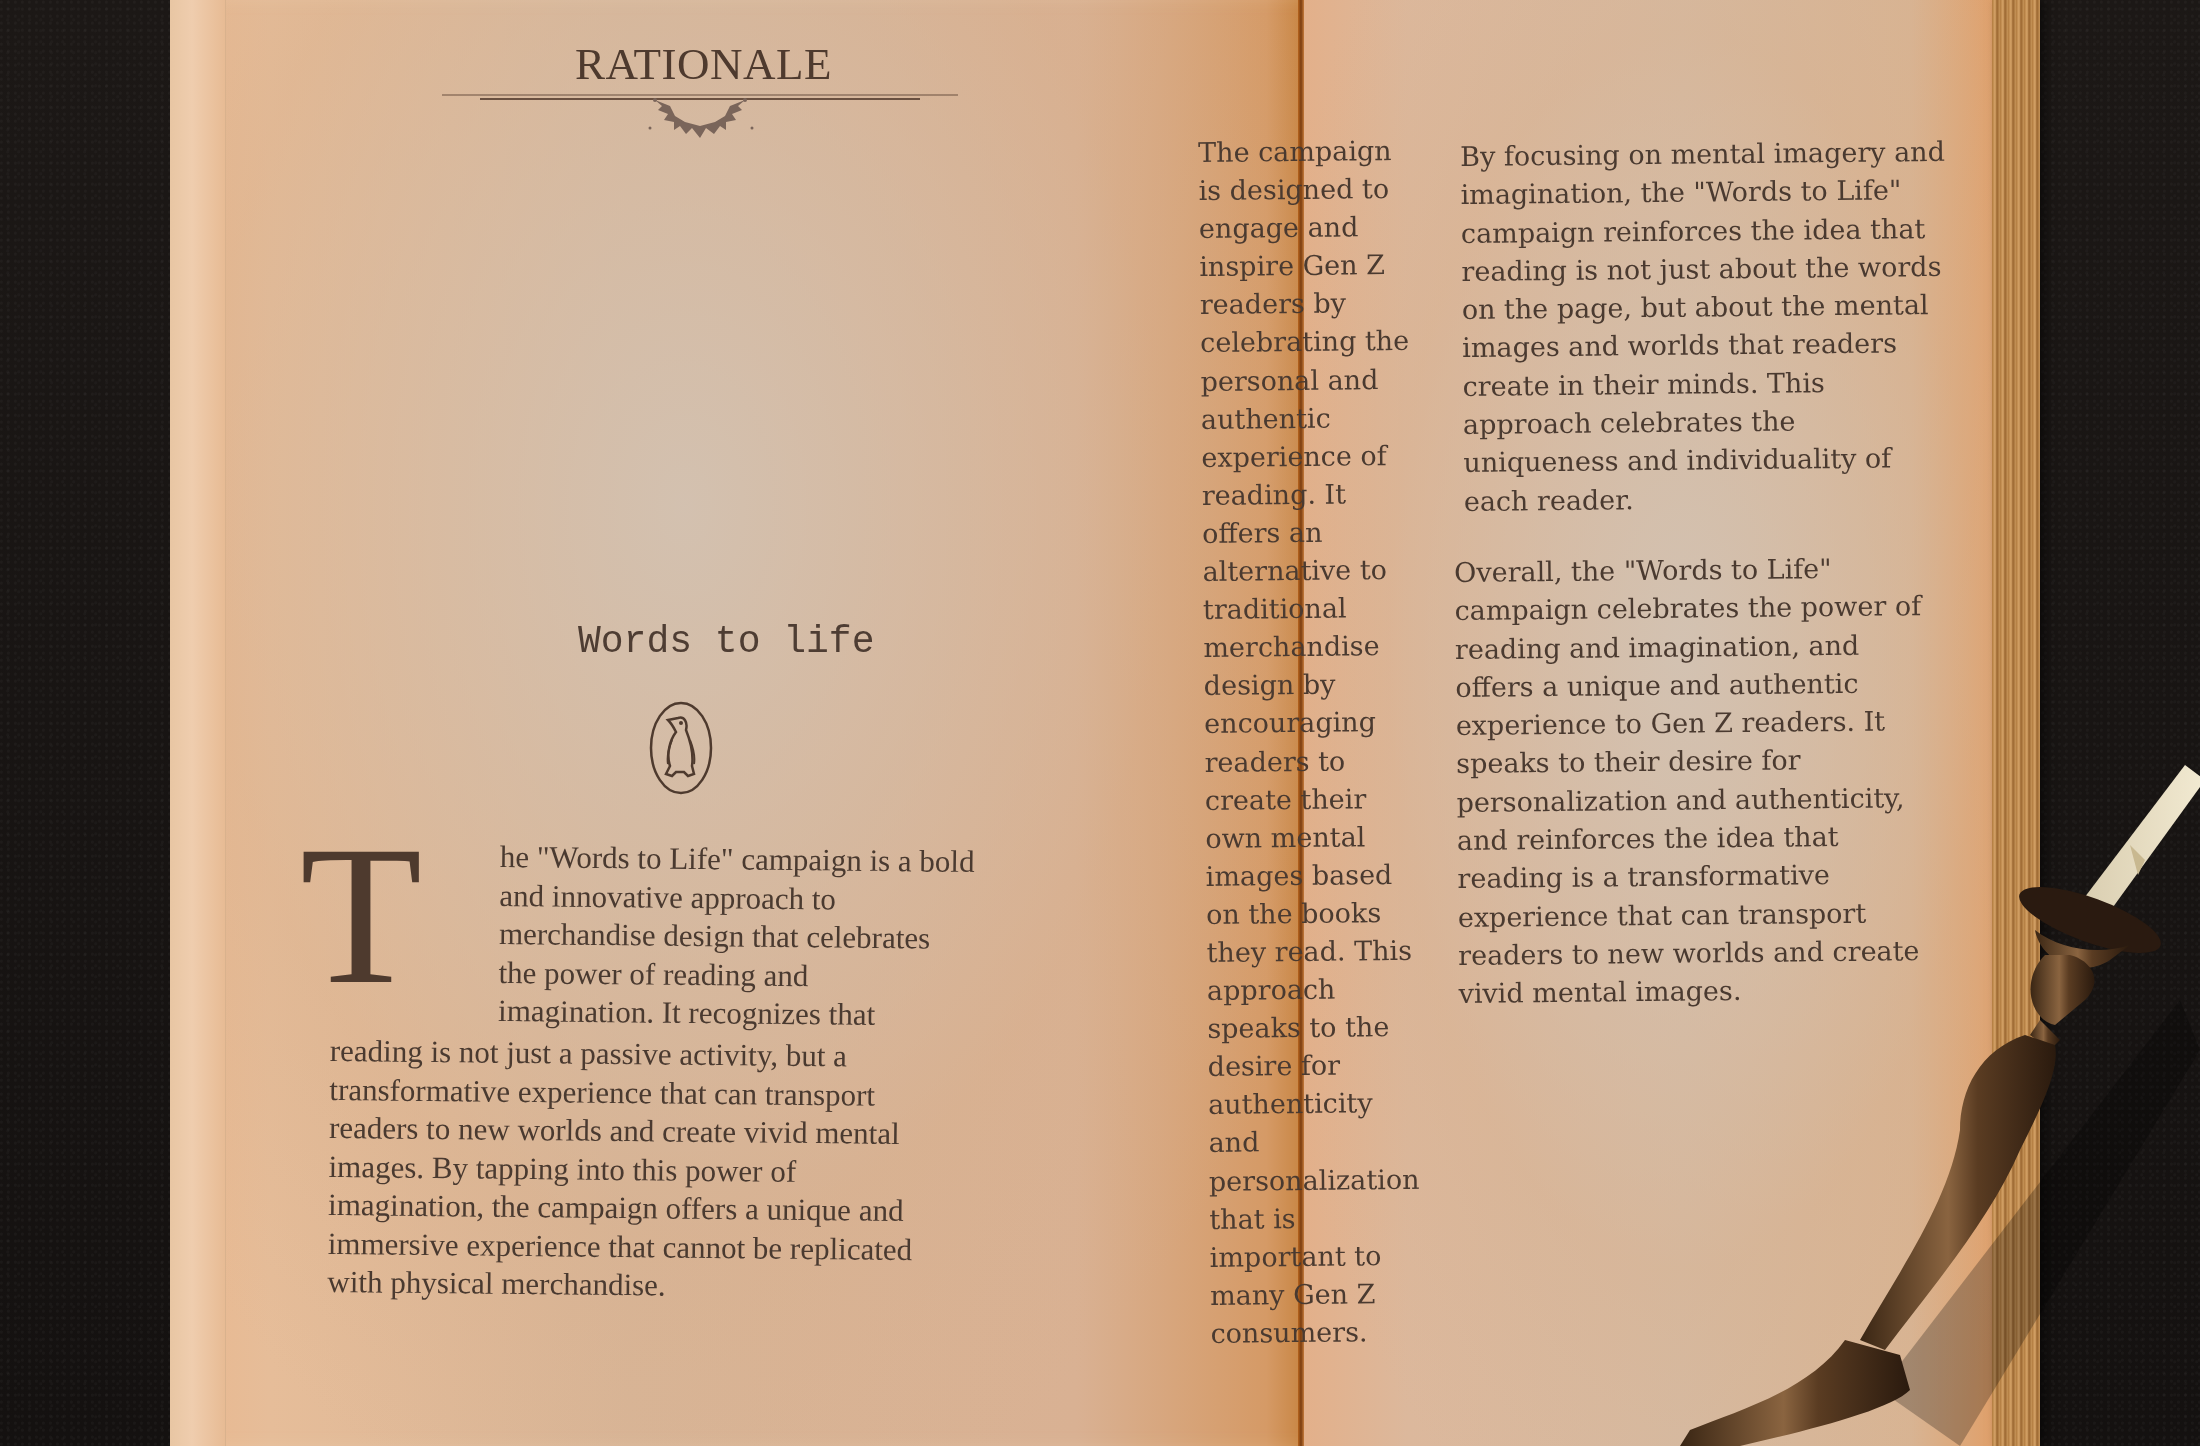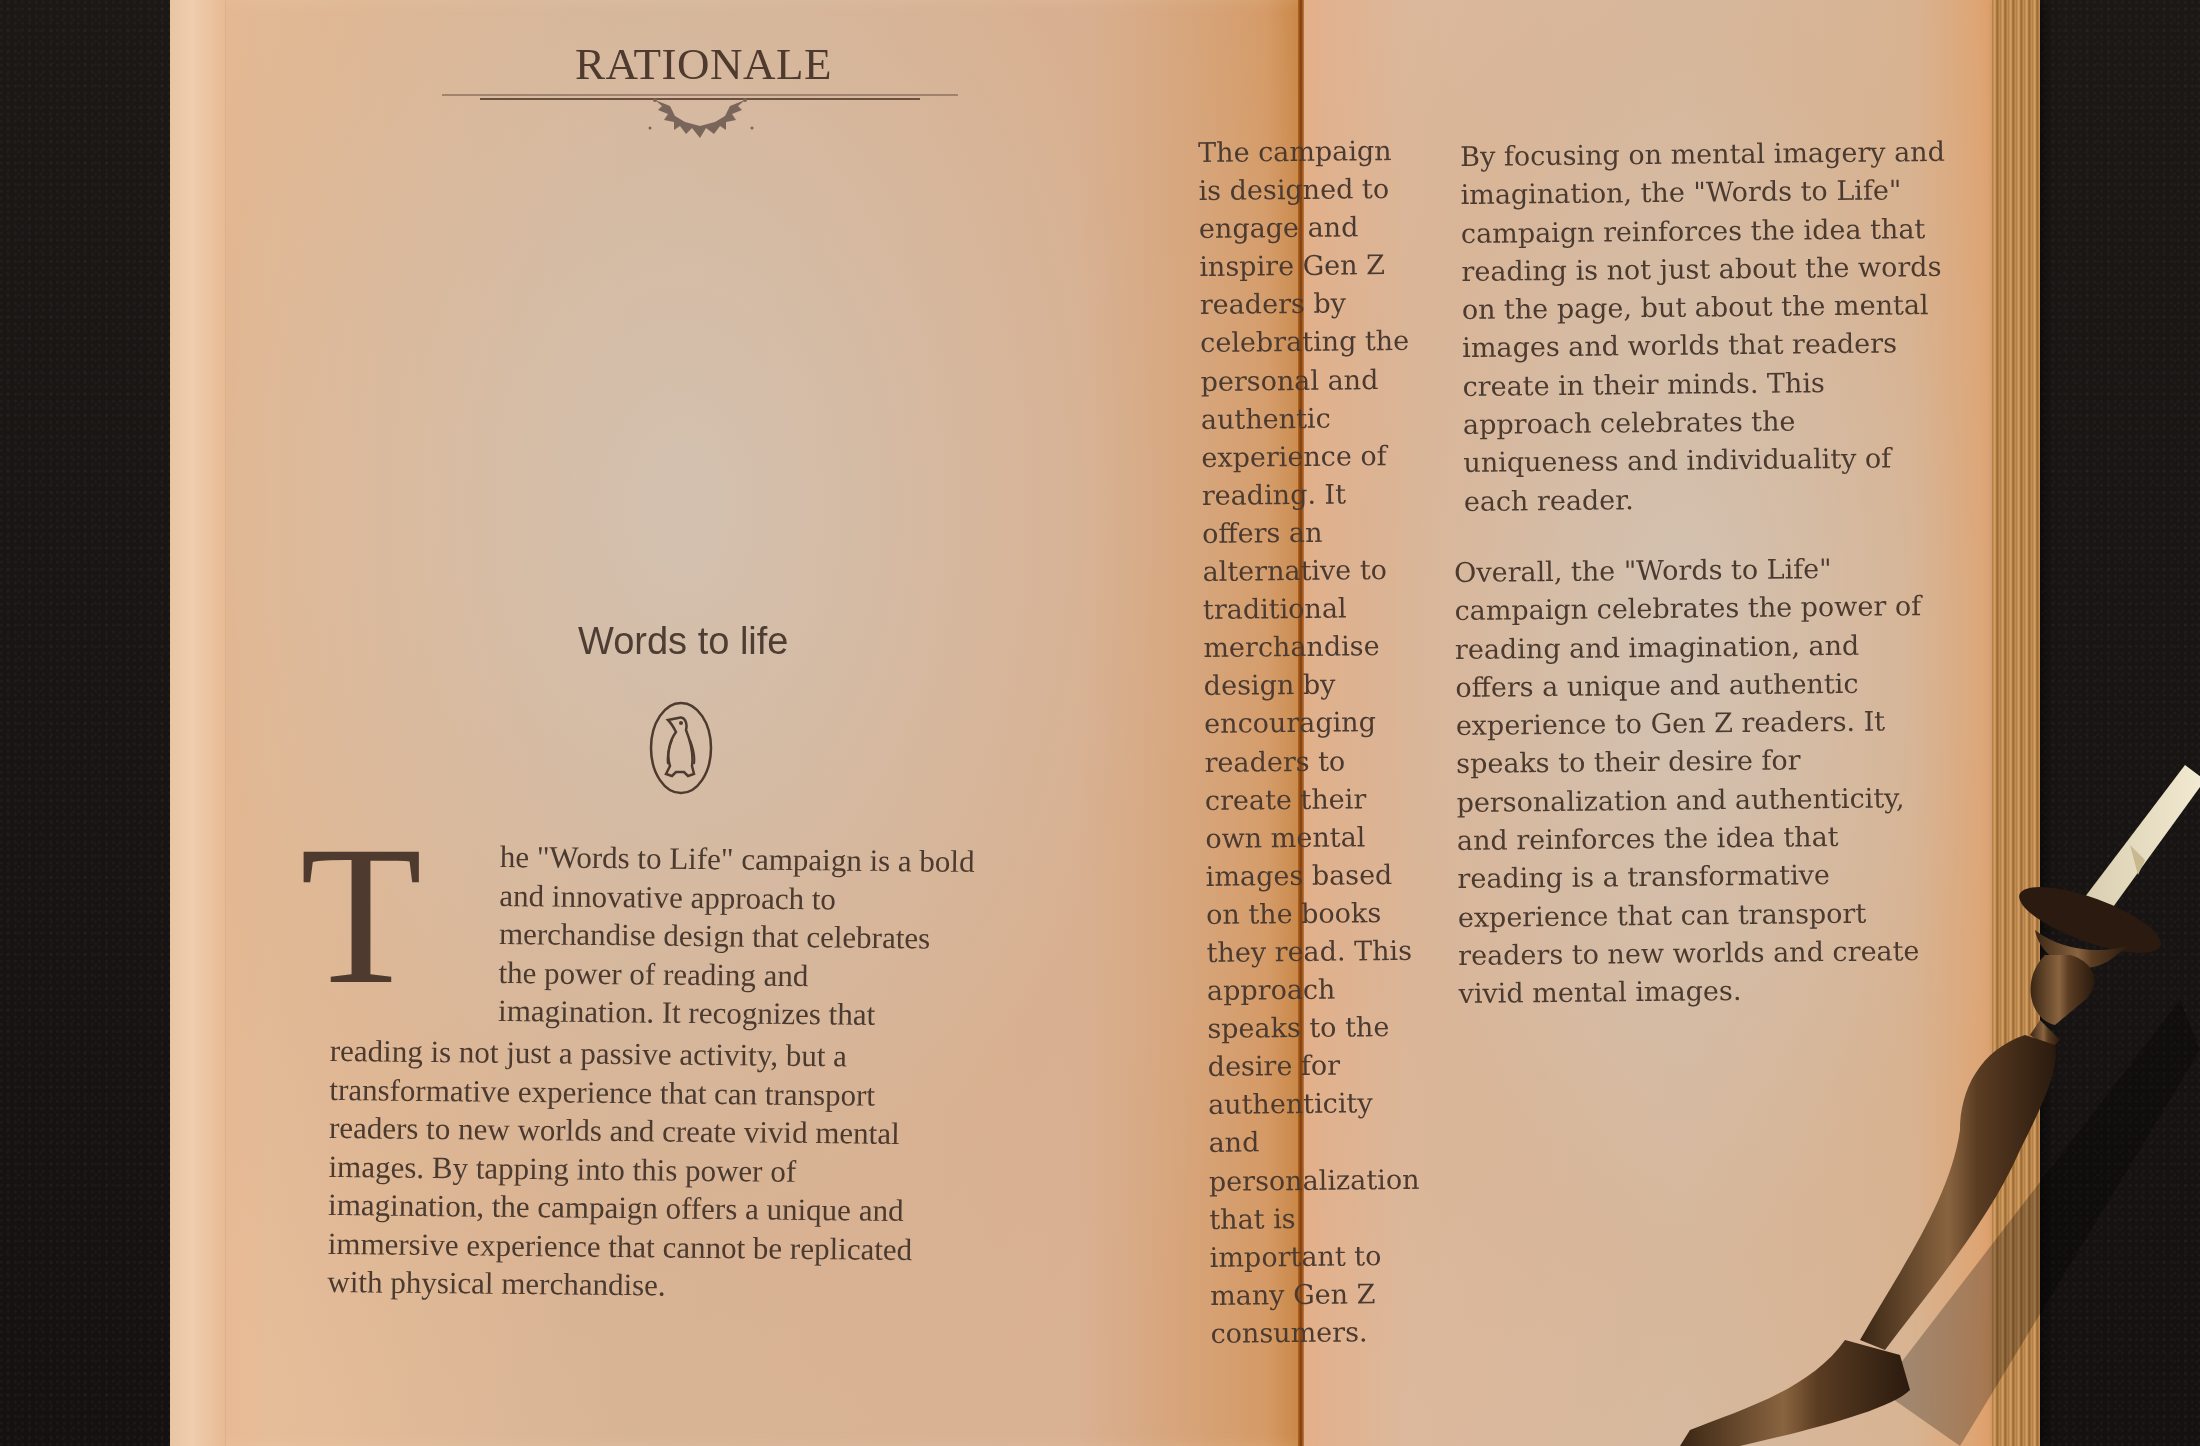--- a/index.html
+++ b/index.html
@@ -49,21 +49,21 @@
     
     .rationale-title {
       position: absolute; left: 575px; top: 38px; width: 250px; text-align: center;
       font-family: "Liberation Serif", serif; font-size: 45px; letter-spacing: 0.5px;
       color: #4e3a2e;
     }
     .ornament { position: absolute; left: 440px; top: 90px; width: 520px; height: 60px; }
 
     .subtitle {
       position: absolute; left: 578px; top: 620px;
-      font-family: Liberation Sans, sans-serif; font-size: 38px; color: #4e3d33;
+      font-family: Liberation Mono, monospace; font-size: 38px; color: #4e3d33;
     }
     .penguin { position: absolute; left: 648px; top: 700px; width: 66px; height: 96px; }
 
     
     .dropcap {
       position: absolute; left: 300px; top: 830px;
       font-family: "Liberation Serif", serif; font-size: 200px; line-height: 170px;
       color: #4e3a2e; font-weight: normal;
     }
     .lines { position: absolute; font-family: "Liberation Serif", serif; color: #4a3a30; }

